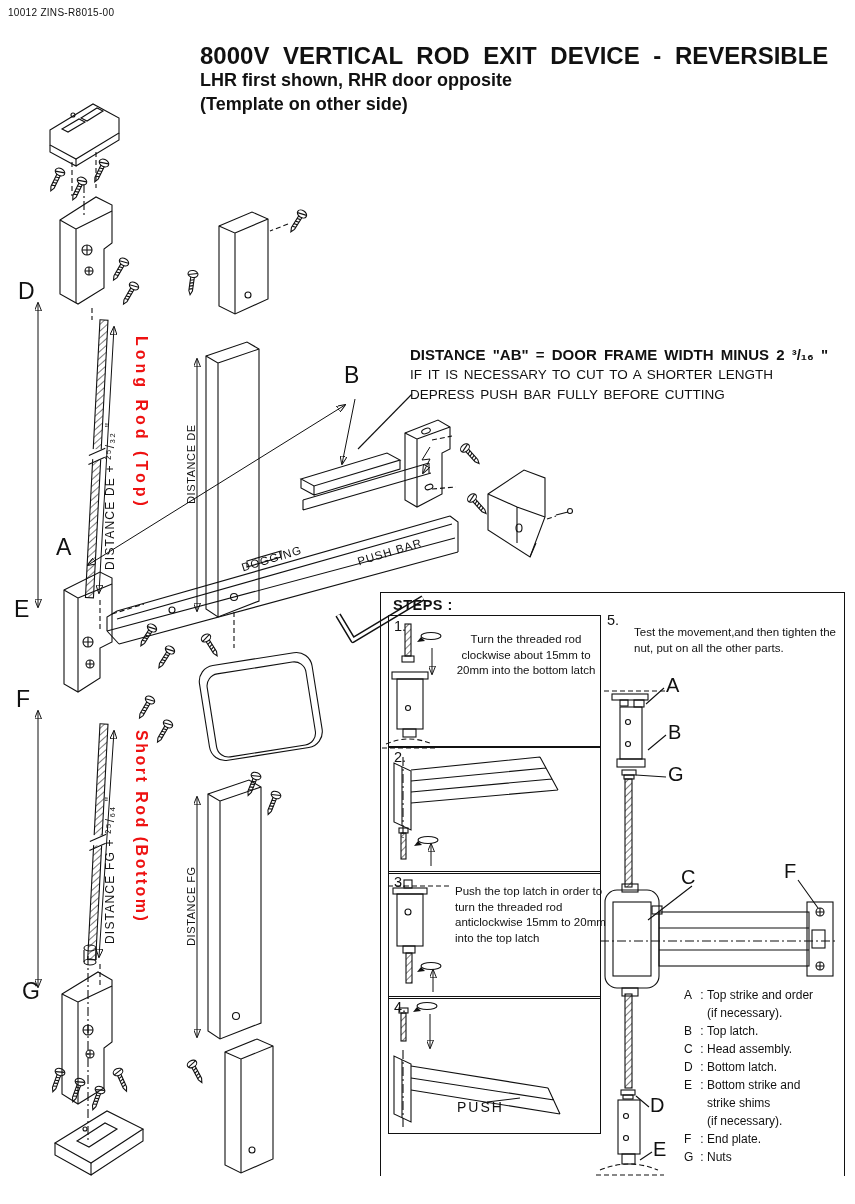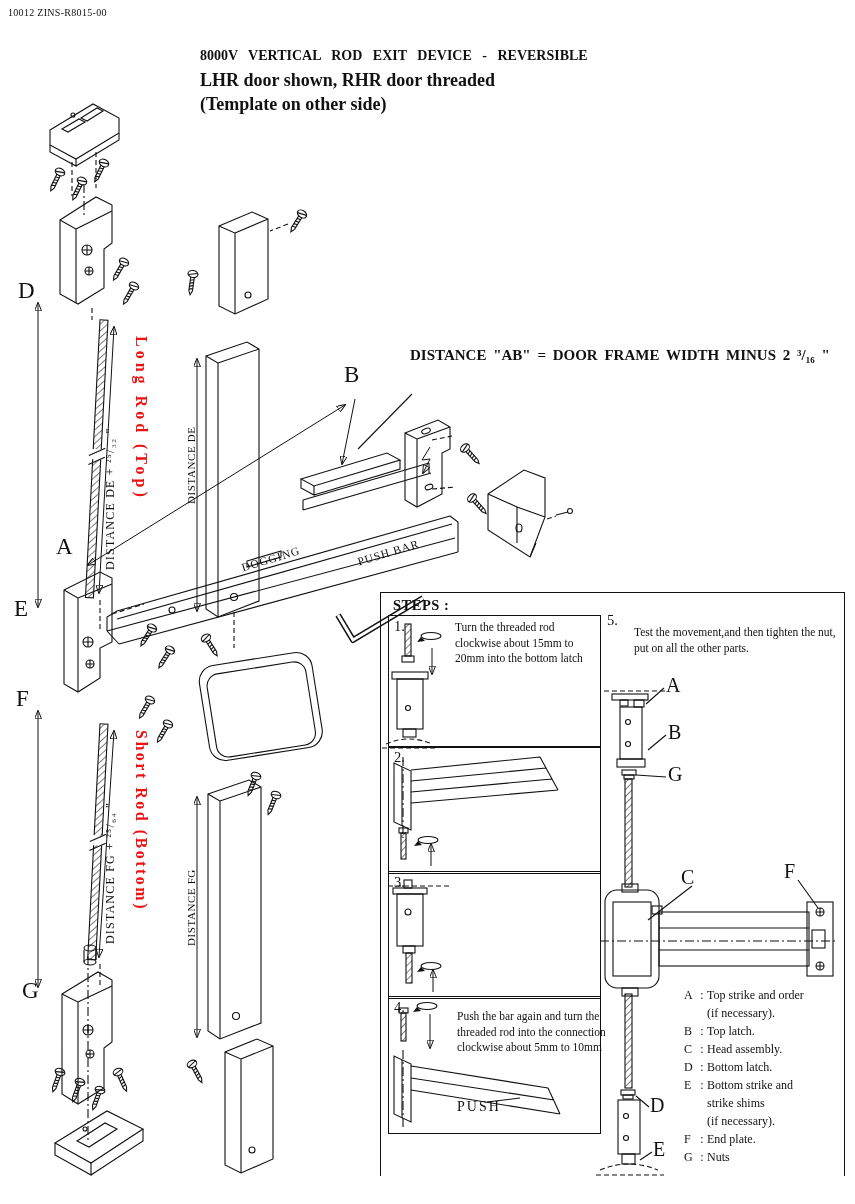--- a/index.html
+++ b/index.html
@@ -1,21 +1,21 @@
 <!DOCTYPE html>
 <html><head>
 <meta charset="utf-8">
 <style>
   html,body{margin:0;padding:0;background:#fff;}
   .page{position:relative;width:855px;height:1176px;background:#fff;overflow:hidden;
-        font-family:Liberation Serif, serif;color:#111;}
+        font-family:Liberation Sans, sans-serif;color:#111;}
   .abs{position:absolute;}
   .part-no{left:8px;top:7px;font-size:10px;letter-spacing:.3px;}
   .title{left:200px;top:44px;line-height:24px;font-weight:bold;}
-  .title .t1{font-size:14px;word-spacing:7px;white-space:nowrap;}
+  .title .t1{font-size:24px;word-spacing:7px;white-space:nowrap;}
   .title .t2{font-size:19px;word-spacing:7px;white-space:nowrap;}
   .title .t3{font-size:18px;white-space:nowrap;}
   .title .t4{font-size:18px;white-space:nowrap;}
   .note{left:410px;top:345px;line-height:20px;}
   .note .n1{font-size:15px;font-weight:bold;word-spacing:3px;white-space:nowrap;}
   .note .n2,.note .n3{font-size:13.5px;word-spacing:2px;white-space:nowrap;}
   .ptlabel{font-size:23px;font-weight:normal;}
   .vdim{transform-origin:0 0;transform:rotate(-90deg);font-size:12px;letter-spacing:1.2px;white-space:nowrap;}
   .vdim.sm{font-size:11px;letter-spacing:.6px;}
   .redrod{transform-origin:0 0;transform:rotate(90deg);font-weight:bold;font-size:16px;color:#ee1111;white-space:nowrap;}
@@ -316,26 +316,28 @@
       <rect x="622" y="1154" width="13" height="10"></rect>
       <path class="dsh" d="M600,1170 Q629,1158 658,1170 M596,1175 L664,1175"></path>
       <path d="M646,704 L664,688 M648,750 L666,735 M636,775 L666,777 M692,886 L648,920 M798,880 L818,908 M636,1096 L649,1107 M640,1160 L652,1152"></path>
     </g>
   </svg>
 
   <div class="abs part-no">10012 ZINS-R8015-00</div>
 
   <div class="abs title">
     <div class="t1">8000V  VERTICAL  ROD  EXIT  DEVICE - REVERSIBLE</div>
-    <div class="t3">LHR door shown, RHR door threaded</div>
+    <div class="t3">LHR first shown, RHR door opposite</div>
     <div class="t4">(Template on other side)</div>
   </div>
 
   <div class="abs note">
     <div class="n1">DISTANCE "AB" = DOOR FRAME WIDTH MINUS 2 ³/₁₆ "</div>
+    <div class="n2">IF IT IS NECESSARY TO CUT TO A SHORTER LENGTH</div>
+    <div class="n3">DEPRESS PUSH BAR FULLY BEFORE CUTTING</div>
   </div>
 
   <div class="abs ptlabel" style="left:18px;top:278px;">D</div>
   <div class="abs ptlabel" style="left:14px;top:596px;">E</div>
   <div class="abs ptlabel" style="left:56px;top:534px;">A</div>
   <div class="abs ptlabel" style="left:344px;top:362px;">B</div>
   <div class="abs ptlabel" style="left:16px;top:686px;">F</div>
   <div class="abs ptlabel" style="left:22px;top:978px;">G</div>
 
   <div class="abs vdim" style="left:103px;top:570px;">DISTANCE  DE + ²⁵/₃₂ "</div>
@@ -346,31 +348,31 @@
   <div class="abs redrod rl2" style="left:150px;top:730px;">Short Rod (Bottom)</div>
 
   <div class="abs slant" style="left:240px;top:562px;">DOGGING</div>
   <div class="abs slant" style="left:356px;top:556px;">PUSH BAR</div>
 
   <div class="abs steps-outer"></div>
   <div class="abs steps-head">STEPS :</div>
 
   <div class="abs sbox sb1">
     <div class="abs snum" style="left:5px;top:2px;">1.</div>
-    <div class="abs stext" style="left:66px;top:4px;width:142px;">Turn the threaded rod clockwise about 15mm to 20mm into the bottom latch</div>
+    <div class="abs stext" style="left:66px;top:16px;width:142px;text-align:center;">Turn the threaded rod clockwise about 15mm to 20mm into the bottom latch</div>
   </div>
   <div class="abs sbox sb2">
     <div class="abs snum" style="left:5px;top:2px;">2.</div>
   </div>
   <div class="abs sbox sb3">
     <div class="abs snum" style="left:5px;top:2px;">3.</div>
+    <div class="abs stext" style="left:66px;top:12px;width:162px;">Push the top latch in order to turn the threaded rod anticlockwise 15mm to 20mm into the top latch</div>
   </div>
   <div class="abs sbox sb4">
     <div class="abs snum" style="left:5px;top:2px;">4.</div>
-    <div class="abs stext" style="left:68px;top:12px;width:152px;">Push the bar again and turn the threaded rod into the connection clockwise about 5mm to 10mm</div>
     <div class="abs push" style="left:68px;top:102px;">PUSH</div>
   </div>
 
   <div class="abs snum" style="left:607px;top:612px;">5.</div>
   <div class="abs stext" style="left:634px;top:625px;width:205px;">Test the movement,and then tighten the nut, put on all the other parts.</div>
 
   <div class="abs asmlabel" style="left:666px;top:674px;">A</div>
   <div class="abs asmlabel" style="left:668px;top:721px;">B</div>
   <div class="abs asmlabel" style="left:668px;top:763px;">G</div>
   <div class="abs asmlabel" style="left:681px;top:866px;">C</div>

